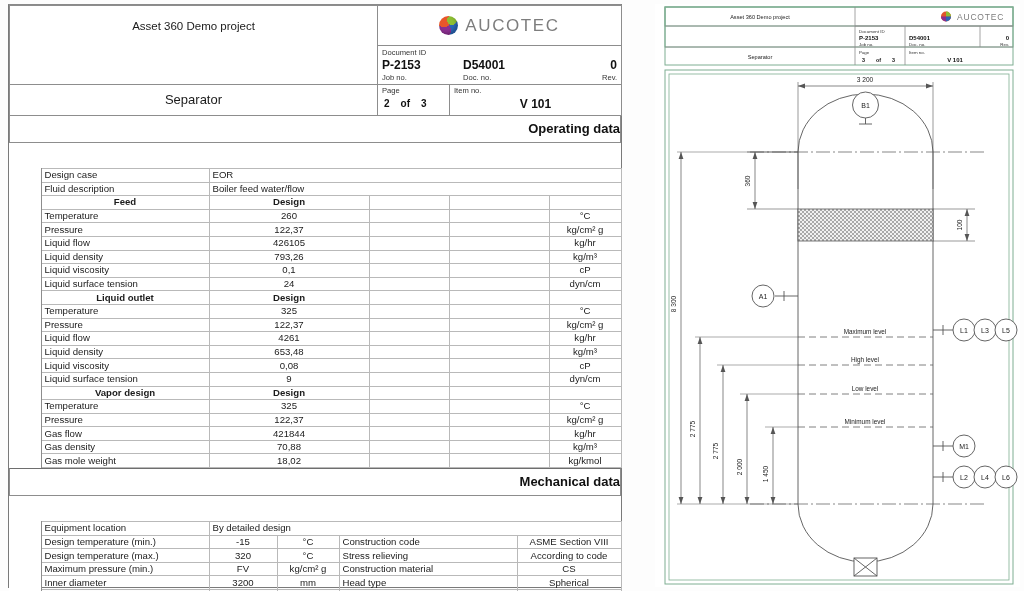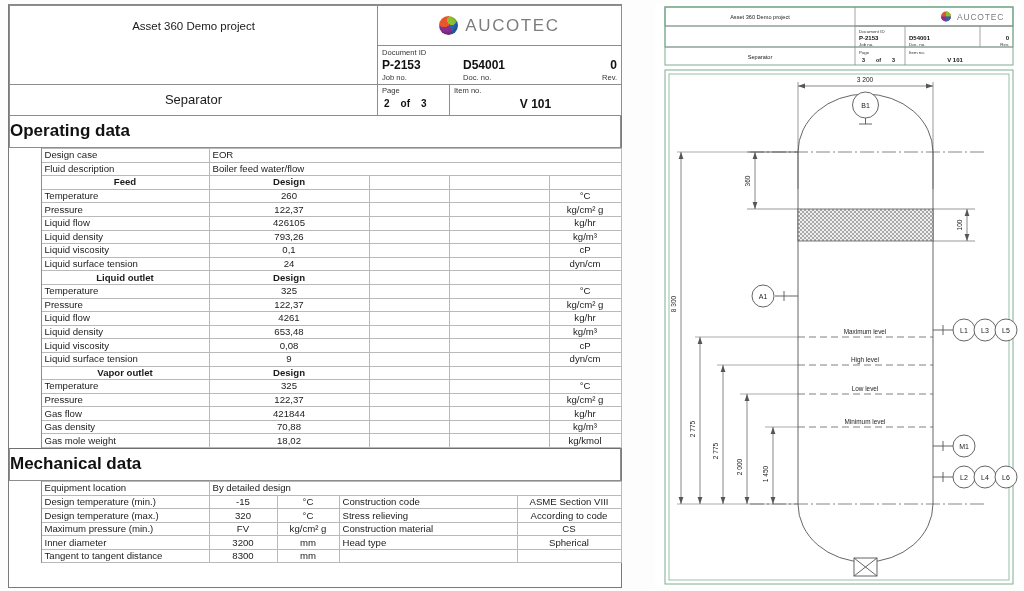--- a/index.html
+++ b/index.html
@@ -72,33 +72,33 @@
     padding: 0 6px; line-height: 15px;
     display: flex; gap: 11px;
   }
   .item-val {
     font-size: 12px; font-weight: bold; color: #111;
     text-align: center; line-height: 16px;
   }
 
   
   .section-head {
-    text-align: left;
-    font-size: 17px; font-weight: bold; color: #111;
+    text-align: right;
+    font-size: 13px; font-weight: bold; color: #111;
     padding: 5px 0 6px 0;
     border-left: 1px solid #8d8d8d;
     border-right: 1px solid #8d8d8d;
     border-bottom: 1px solid #8d8d8d;
     background: #fff;
   }
 
   
   .data-table {
     width: 100%; border-collapse: collapse; table-layout: fixed;
-    font-size: 9.6px; color: #1b1b1b;
+    font-size: 9.6px; color: #1b1b1b; margin-top: 25px;
   }
   .data-table td {
     border: 1px solid #b9b9b9;
     height: 13.6px; line-height: 12px;
     padding: 0 3px;
     white-space: nowrap; overflow: hidden;
   }
   .data-table td.gut { border: none; border-right: 1px solid #8d8d8d; background:#fff; }
   .c-label { text-align: left; }
   .c-val   { text-align: center; }
@@ -299,21 +299,21 @@
           <tr>
             <td class="gut"></td>
             <td class="c-label">Liquid surface tension</td>
             <td class="c-val">9</td>
             <td class="c-val"></td>
             <td class="c-val"></td>
             <td class="c-unit">dyn/cm</td>
           </tr>
           <tr class="row-head thick-top">
             <td class="gut"></td>
-            <td class="c-label">Vapor outlet</td>
+            <td class="c-label">Vapor design</td>
             <td class="c-val">Design</td>
             <td class="c-val"></td>
             <td class="c-val"></td>
             <td class="c-unit"></td>
           </tr>
           <tr>
             <td class="gut"></td>
             <td class="c-label">Temperature</td>
             <td class="c-val">325</td>
             <td class="c-val"></td>

